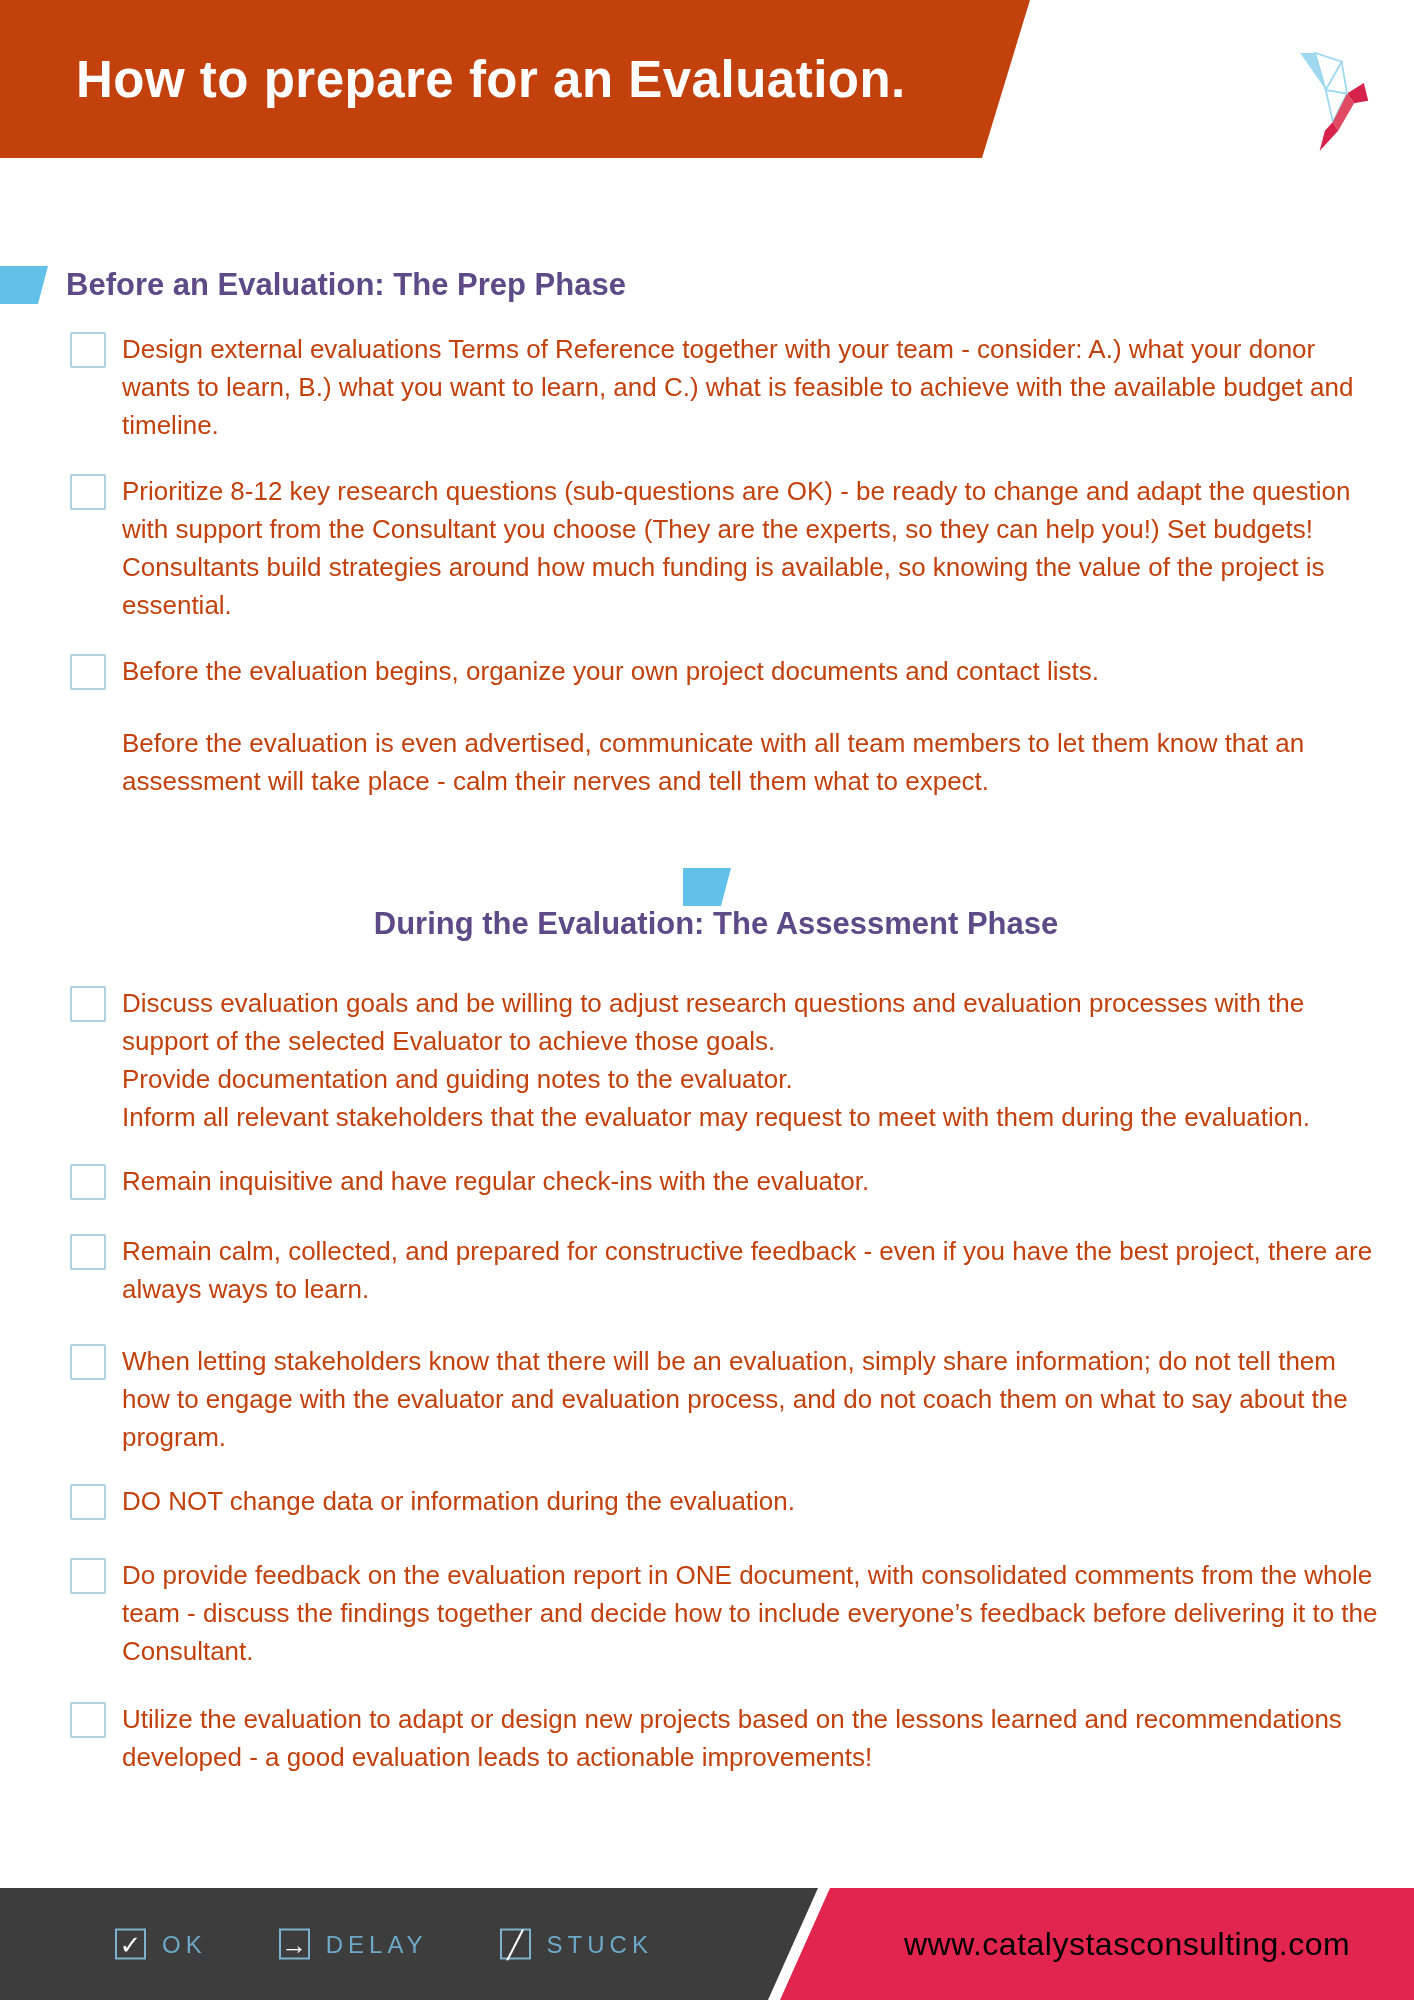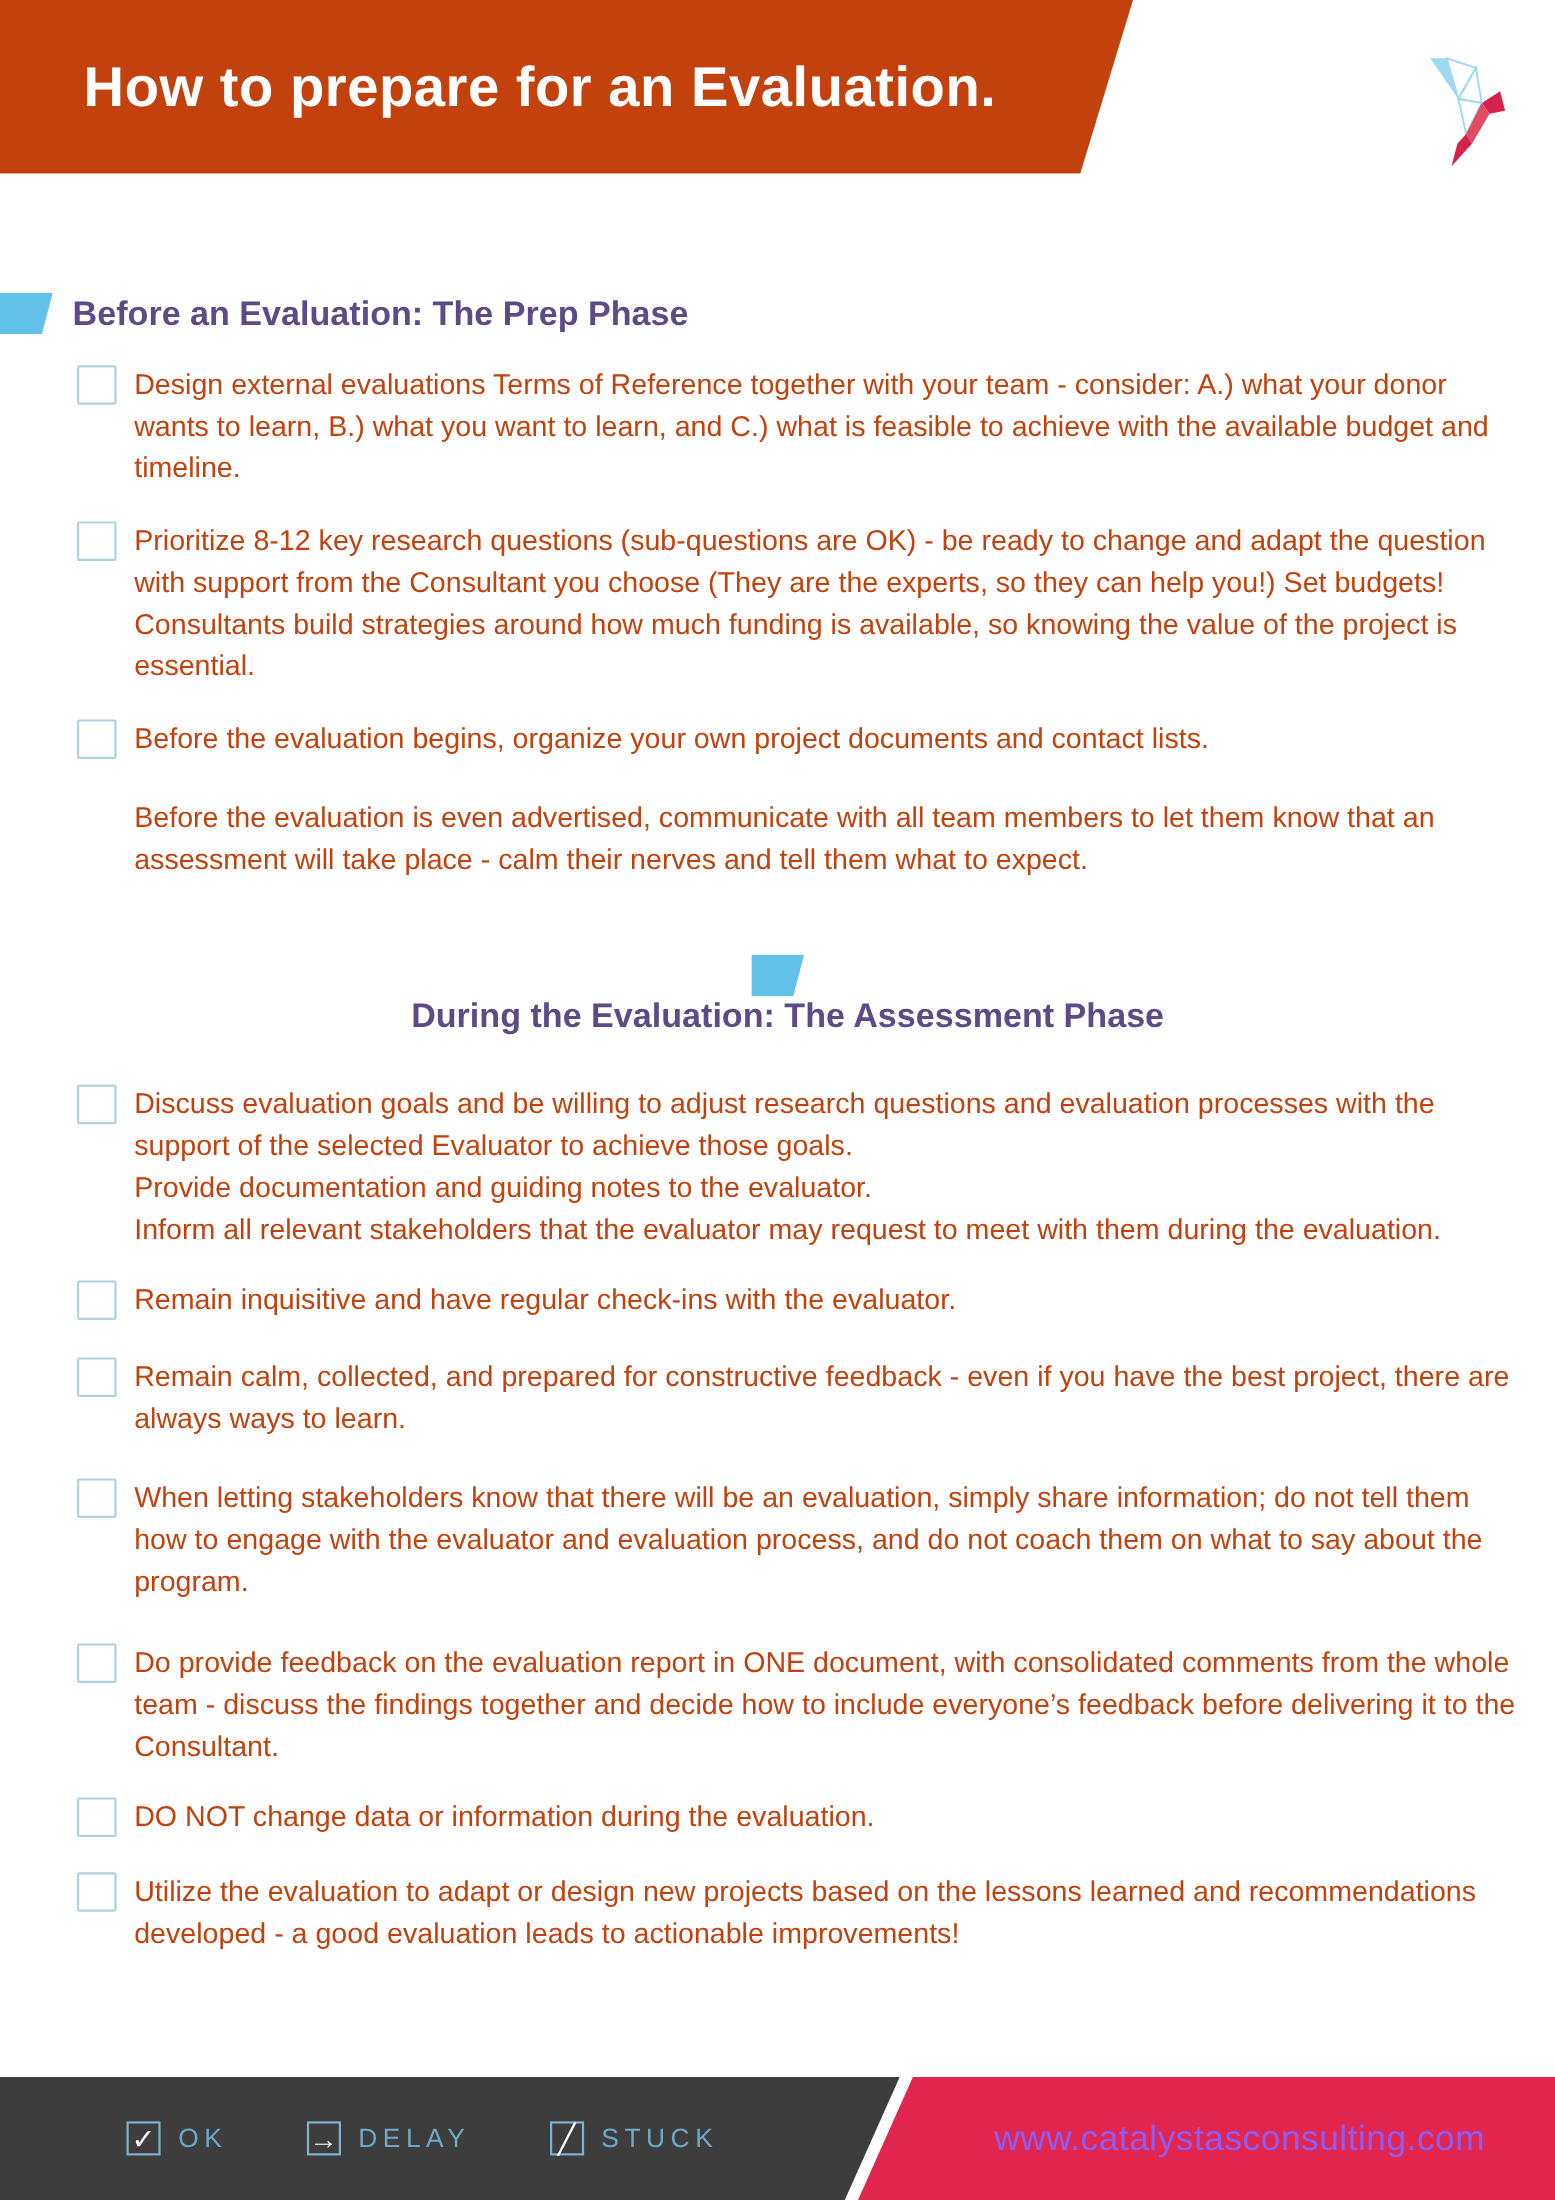--- a/index.html
+++ b/index.html
@@ -142,21 +142,21 @@
     color: #6da9c7;
     font-size: 24px;
     letter-spacing: 5px;
   }
   .footer-url {
     position: absolute;
     left: 840px; right: 0;
     top: 50%;
     transform: translateY(-50%);
     text-align: center;
-    color: #8b5cf6;
+    color: #000000;
     font-size: 32px;
     letter-spacing: 0.5px;
   }
 </style>
 </head>
 <body>
 
 <div class="page">
 
   <div class="banner">
@@ -212,27 +212,27 @@
     <div class="item-text">Remain inquisitive and have regular check-ins with the evaluator.</div>
   </div>
   <div class="item mt-32">
     <div class="checkbox"></div>
     <div class="item-text">Remain calm, collected, and prepared for constructive feedback - even if you have the best project, there are always ways to learn.</div>
   </div>
   <div class="item mt-34">
     <div class="checkbox"></div>
     <div class="item-text">When letting stakeholders know that there will be an evaluation, simply share information; do not tell them how to engage with the evaluator and evaluation process, and do not coach them on what to say about the program.</div>
   </div>
+  <div class="item mt-26">
+    <div class="checkbox"></div>
+    <div class="item-text">DO NOT change data or information during the evaluation.</div>
+  </div>
   <div class="item mt-36">
     <div class="checkbox"></div>
     <div class="item-text">Do provide feedback on the evaluation report in ONE document, with consolidated comments from the whole team - discuss the findings together and decide how to include everyone’s feedback before delivering it to the Consultant.</div>
-  </div>
-  <div class="item mt-26">
-    <div class="checkbox"></div>
-    <div class="item-text">DO NOT change data or information during the evaluation.</div>
   </div>
   <div class="item mt-30">
     <div class="checkbox"></div>
     <div class="item-text">Utilize the evaluation to adapt or design new projects based on the lessons learned and recommendations developed - a good evaluation leads to actionable improvements!</div>
   </div>
 
   <div class="footer">
     <div class="footer-dark"></div>
     <div class="footer-pink"></div>
 

